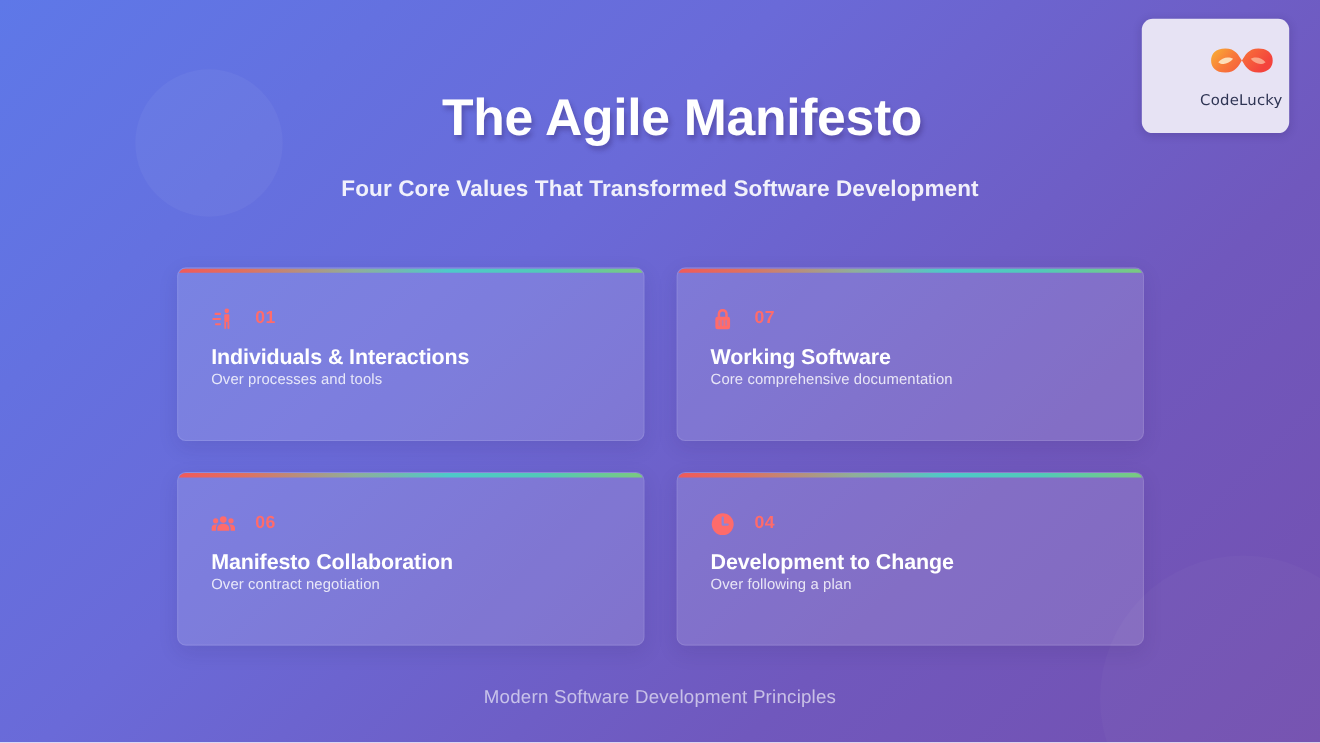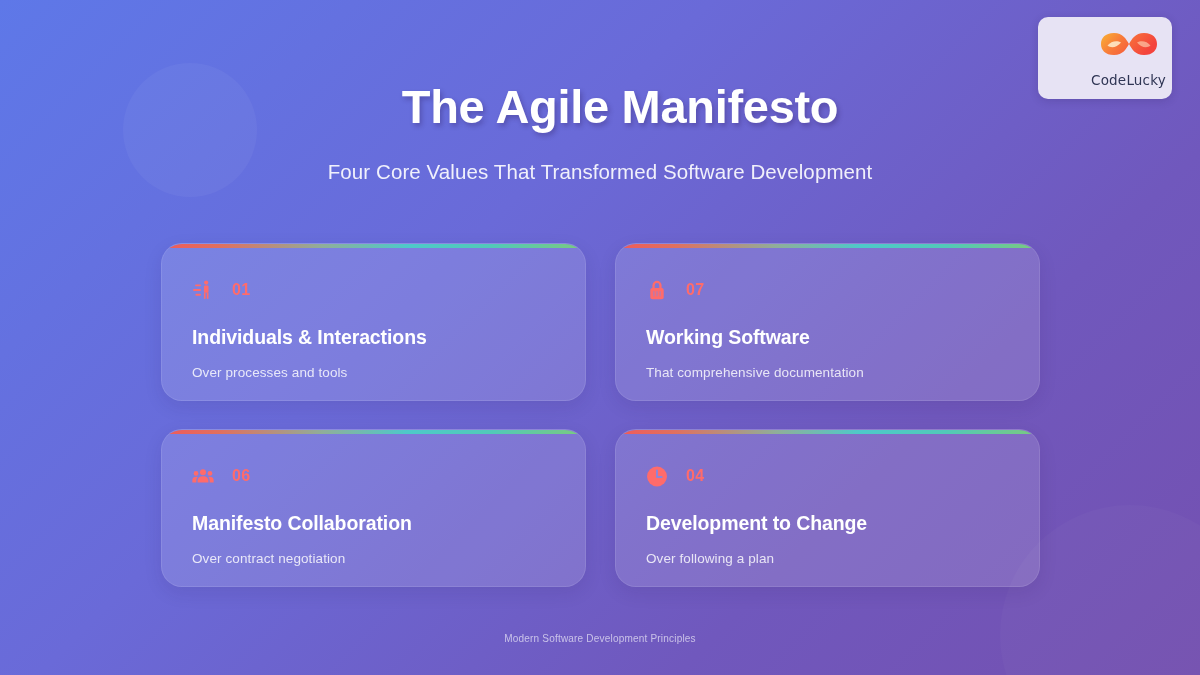--- a/index.html
+++ b/index.html
@@ -33,21 +33,21 @@
     width:260px; height:260px;
     border-radius:50%;
     background:rgba(255,255,255,0.022);
     pointer-events:none;
   }
 
   
   .brand-badge {
     position:absolute;
     right:28px; top:17px;
-    width:134px; height:82px;
+    width:134px; height:104px;
     background:#e7e3f4;
     border-radius:10px;
     display:flex; flex-direction:column;
     align-items:center; justify-content:center;
     gap:13px;
     box-shadow:0 2px 8px rgba(40,20,80,0.18);
     padding-left:47px;
   }
   .brand-logo { width:62px; height:30px; display:block; }
   .brand-name {
@@ -65,39 +65,39 @@
     color:#ffffff;
     letter-spacing:-0.3px;
     text-shadow:2px 3px 5px rgba(40,20,80,0.30);
     line-height:1.05;
     padding-left:40px;
   }
   .subtitle {
     margin-top:29px;
     font-size:20.5px;
     color:rgba(255,255,255,0.90);
-    font-weight:normal;
+    font-weight:bold;
     letter-spacing:0.1px;
   }
 
   
   .grid {
     position:absolute;
     left:161px; top:243px;
     width:879px;
     display:grid;
     grid-template-columns:425px 425px;
     grid-template-rows:158px 158px;
     column-gap:29px;
     row-gap:28px;
   }
 
   .card {
     position:relative;
-    border-radius:21px;
+    border-radius:8px;
     background:rgba(255,255,255,0.135);
     border:1px solid rgba(255,255,255,0.10);
     box-shadow:0 6px 18px rgba(40,20,80,0.10);
     padding:34px 30px 0 30px;
     overflow:hidden;
   }
   .card-accent {
     position:absolute;
     left:0; top:0; right:0;
     height:4px;
@@ -119,39 +119,38 @@
   }
   .card-icon svg { display:block; }
   .card-num {
     font-size:16px;
     font-weight:bold;
     color:#ff6b6b;
     letter-spacing:0.4px;
   }
 
   .card-title {
-    margin-top:24px;
+    margin-top:12px;
     font-size:19.5px;
     font-weight:bold;
     color:#ffffff;
     letter-spacing:-0.1px;
   }
   .card-desc {
-    margin-top:16px;
     font-size:13.5px;
     color:rgba(255,255,255,0.82);
     letter-spacing:0.1px;
   }
 
   
   .footer {
     position:absolute;
     left:0; right:0; bottom:31px;
     text-align:center;
-    font-size:10px;
+    font-size:17px;
     color:rgba(255,255,255,0.62);
     letter-spacing:0.2px;
   }
 </style>
 </head>
 <body>
 
 <div class="slide">
 
   <div class="deco-circle"></div>
@@ -210,21 +209,21 @@
             <path d="M5.4 9.2 V6.4 a4.6 4.6 0 0 1 9.2 0 V9.2 h-2.3 V6.4 a2.3 2.3 0 0 0 -4.6 0 V9.2 Z"></path>
             <rect x="3.3" y="8.9" width="13.4" height="11.4" rx="2.0"></rect>
             <rect x="6.1" y="12.0" width="1.5" height="5.4" rx="0.7" fill="#8d85d8" opacity="0.55"></rect>
             <rect x="9.25" y="12.0" width="1.5" height="5.4" rx="0.7" fill="#8d85d8" opacity="0.55"></rect>
             <rect x="12.4" y="12.0" width="1.5" height="5.4" rx="0.7" fill="#8d85d8" opacity="0.55"></rect>
           </svg>
         </span>
         <span class="card-num">07</span>
       </div>
       <div class="card-title">Working Software</div>
-      <div class="card-desc">That comprehensive documentation</div>
+      <div class="card-desc">Core comprehensive documentation</div>
     </div>
 
     <div class="card">
       <div class="card-accent"></div>
       <div class="card-head">
         <span class="card-icon">
           <svg width="24" height="18" viewBox="0 0 24 18" fill="currentColor" xmlns="http://www.w3.org/2000/svg">
             <circle cx="12" cy="5.0" r="3.3"></circle>
             <circle cx="4.4" cy="6.2" r="2.6"></circle>
             <circle cx="19.6" cy="6.2" r="2.6"></circle>

